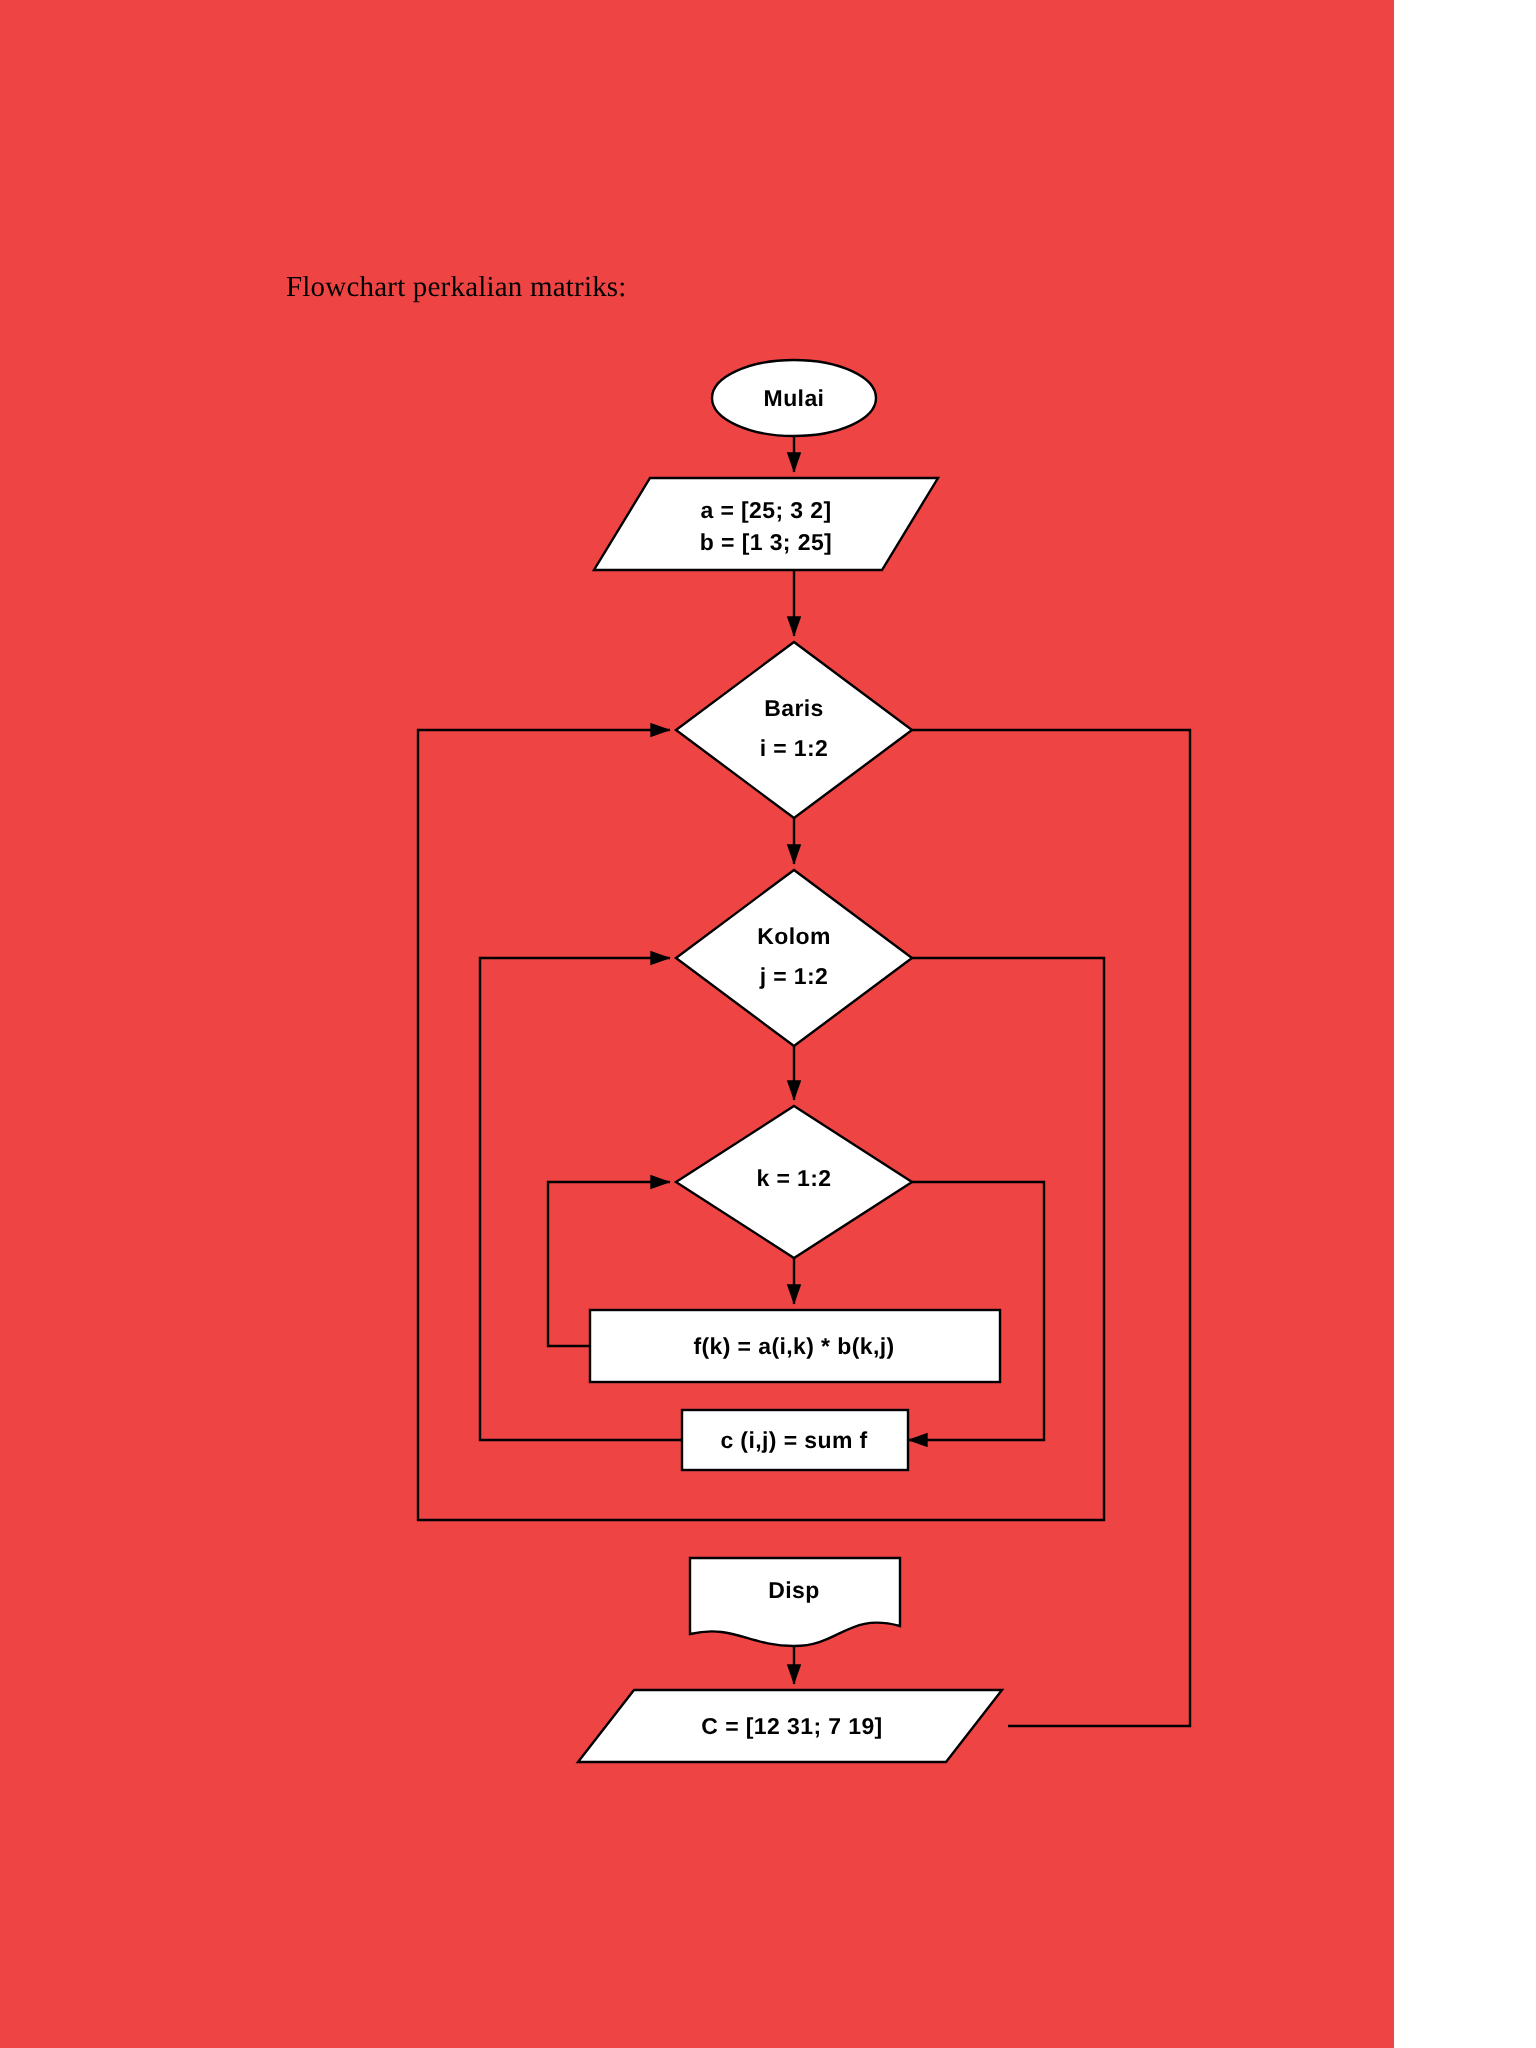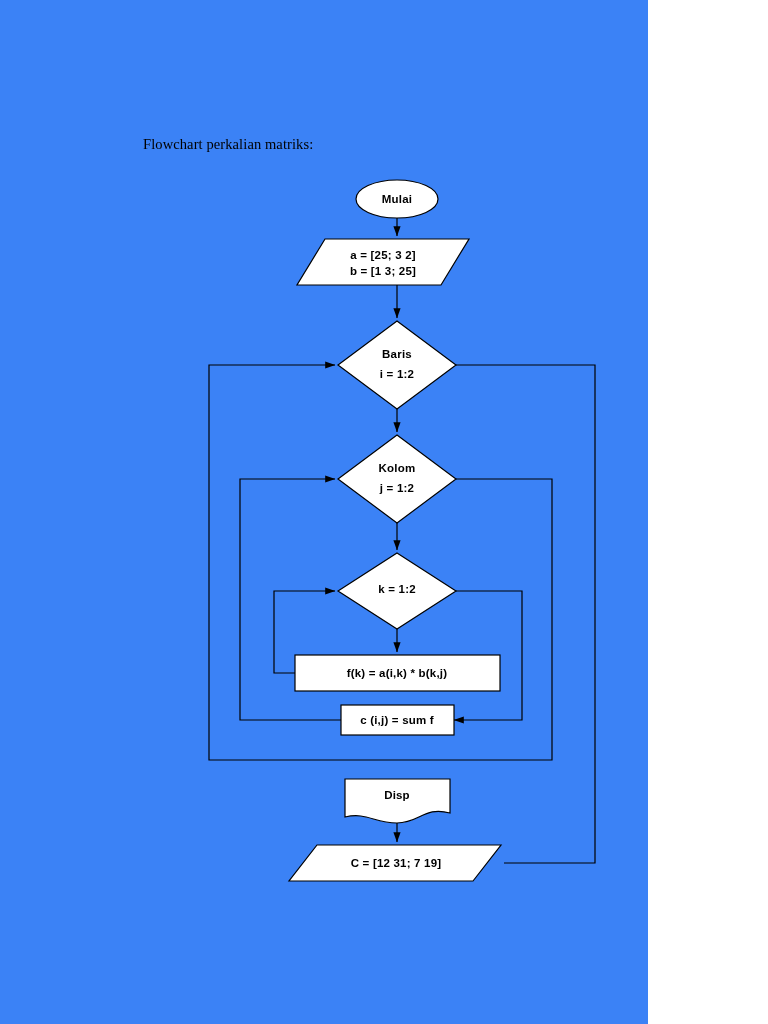--- a/index.html
+++ b/index.html
@@ -12,23 +12,23 @@
     width: 768px;
     height: 1024px;
     position: relative;
     overflow: hidden;
     font-family: "Liberation Sans", sans-serif;
   }
   #page {
     position: absolute;
     left: 0;
     top: 0;
-    width: 648px;
+    width: 697px;
     height: 1024px;
-    background: #3b82f6;
+    background: #ef4444;
   }
   #doc-title {
     position: absolute;
     left: 143px;
     top: 136px;
     font-family: "Liberation Serif", serif;
     font-size: 14.5px;
     color: #000000;
     white-space: nowrap;
     letter-spacing: 0.1px;

